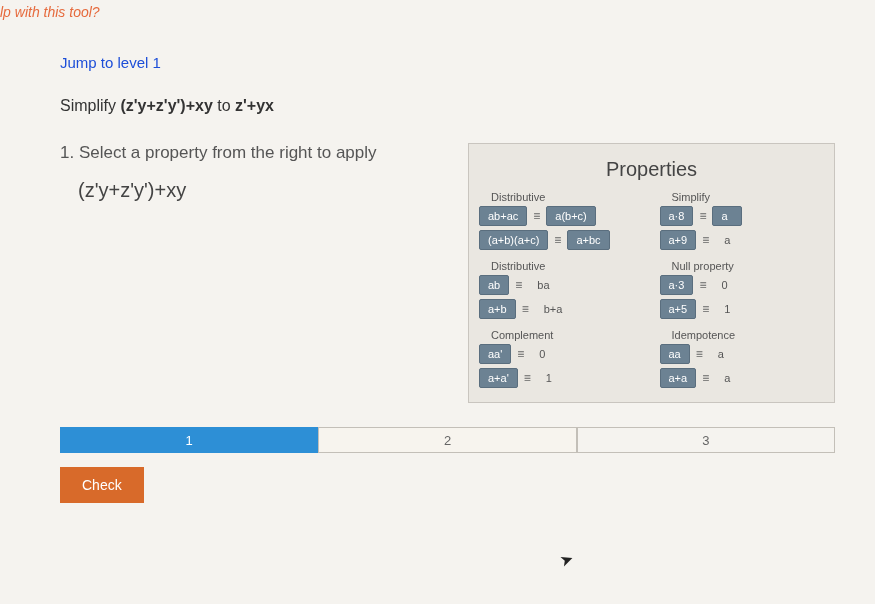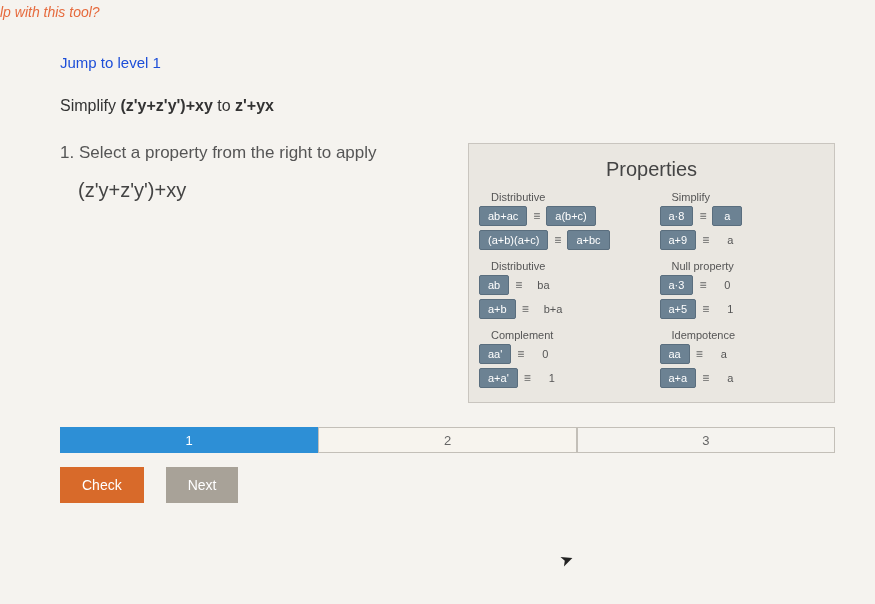--- a/index.html
+++ b/index.html
@@ -78,21 +78,20 @@
   margin-bottom: 4px;
   font-size: 12px;
 }
 .chip {
   background: #6c8293;
   color: #fff;
   padding: 3px 8px;
   border-radius: 2px;
   font-size: 11px;
   min-width: 30px;
-  text-align: center;
   border: 1px solid #5a6e7e;
 }
 .chip.plain {
   background: transparent;
   color: #555;
   border: 1px solid transparent;
 }
 .equiv { color: #666; font-size: 12px; }
 .progress-row {
   display: flex;
@@ -105,21 +104,21 @@
   display: flex;
   align-items: center;
   justify-content: center;
   font-size: 13px;
   color: #666;
 }
 .seg.done { background: #2d8fd6; color: #fff; border-color:#2d8fd6; }
 .seg.active { background: #f7f4ee; }
 .buttons {
   display: flex;
-  gap: 22px;
+  gap: 14px;
 }
 .btn {
   padding: 10px 22px;
   color: #fff;
   font-size: 14px;
   border: none;
   cursor: pointer;
 }
 .btn.check { background: #d86a2a; }
 .btn.next  { background: #a8a298; }
@@ -243,17 +242,16 @@
   </div>
 
   <div class="progress-row">
     <div class="seg done">1</div>
     <div class="seg active">2</div>
     <div class="seg">3</div>
   </div>
 
   <div class="buttons">
     <button class="btn check">Check</button>
-    <button class="btn next">Next</button>
   </div>
 </div>
 
 <div class="cursor">➤</div>
 
 </body></html>

